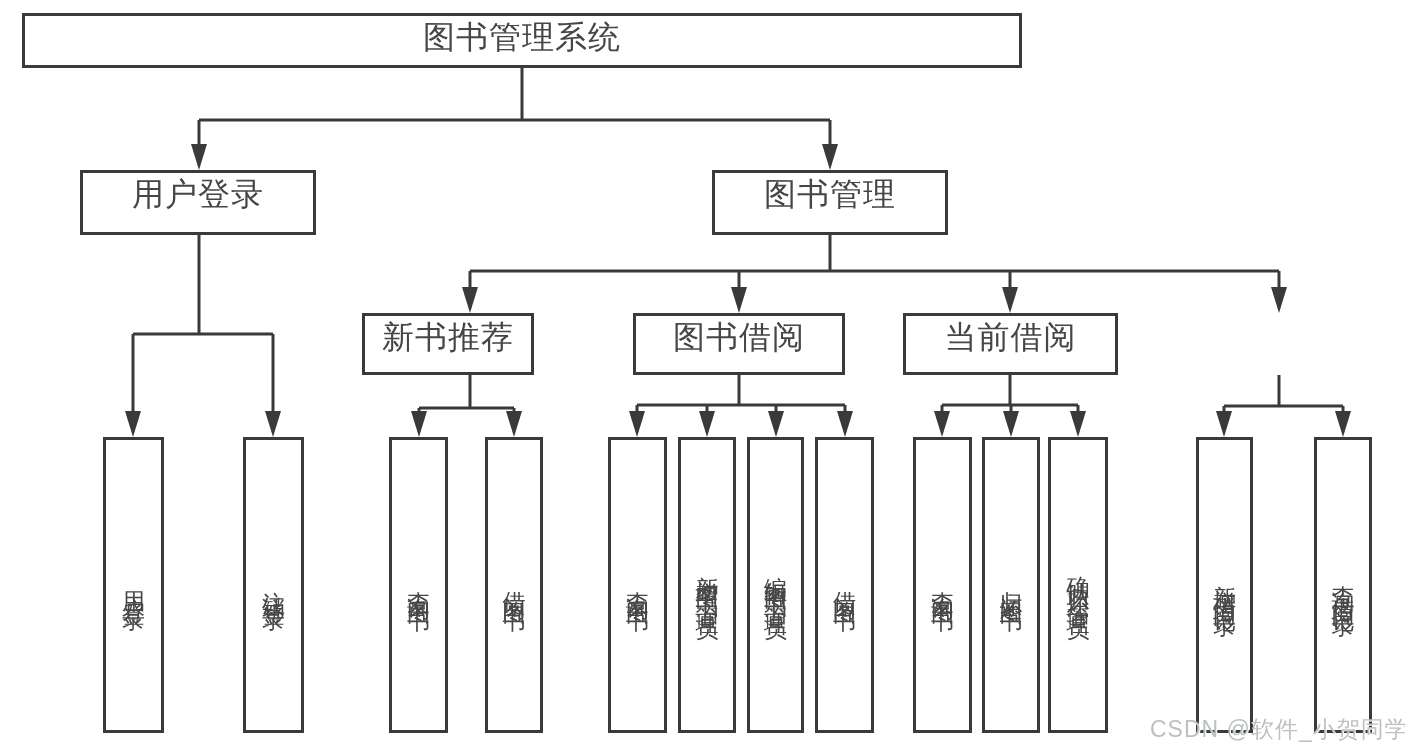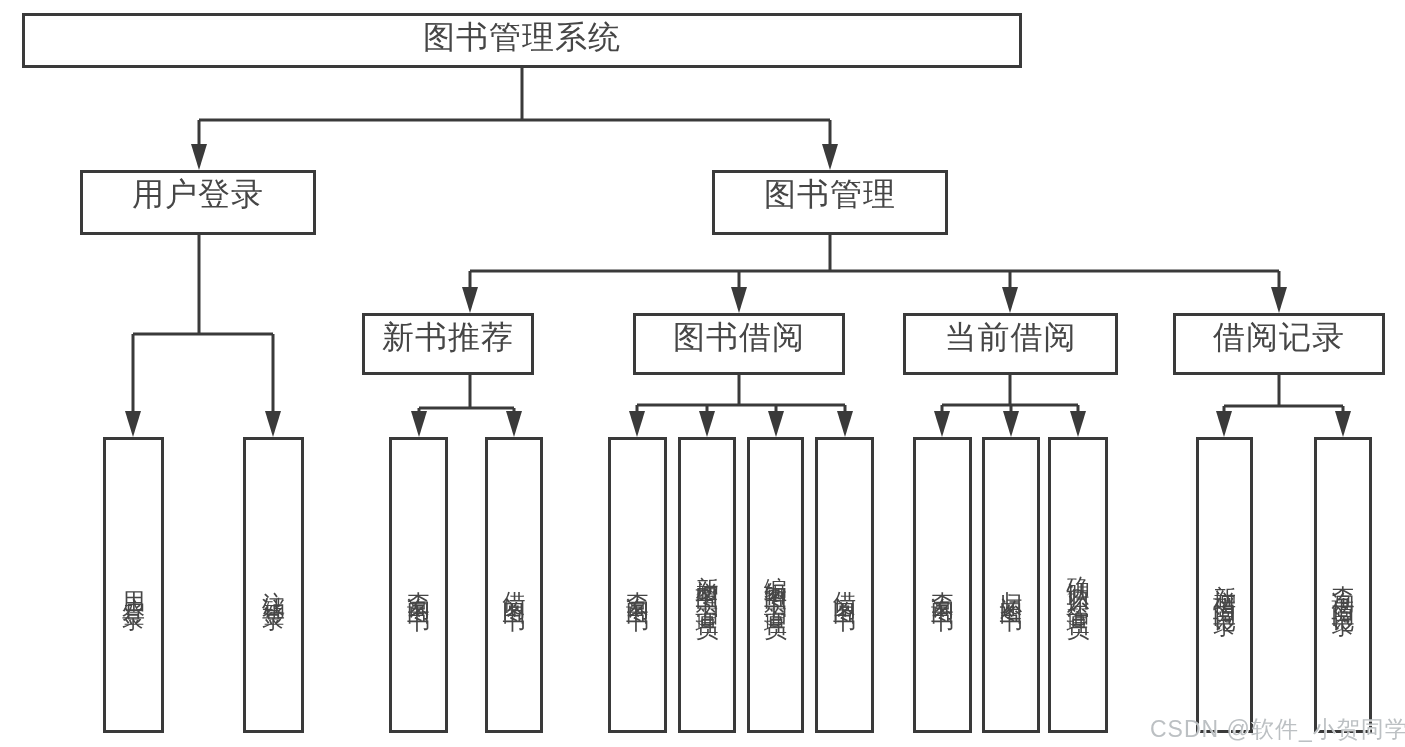--- a/index.html
+++ b/index.html
@@ -100,23 +100,20 @@
 
   <div class="hbox" style="left:362px;top:313px;width:172px;height:62px;">
     <span>新书推荐</span>
   </div>
   <div class="hbox" style="left:903px;top:313px;width:215px;height:62px;">
     <span>当前借阅</span>
   </div>
   <div class="hbox" style="left:633px;top:313px;width:212px;height:62px;">
     <span>图书借阅</span>
   </div>
-  <div class="hbox" style="left:1173px;top:313px;width:212px;height:62px;">
-    <span>借阅记录</span>
-  </div>
 
   <div class="vbox" style="left:103px;top:437px;width:61px;height:296px;">
     <span class="vtext">用户登录</span>
   </div>
   <div class="vbox" style="left:243px;top:437px;width:61px;height:296px;">
     <span class="vtext">注销登录</span>
   </div>
 
   <div class="vbox" style="left:389px;top:437px;width:59px;height:296px;">
     <span class="vtext">查询图书</span>

